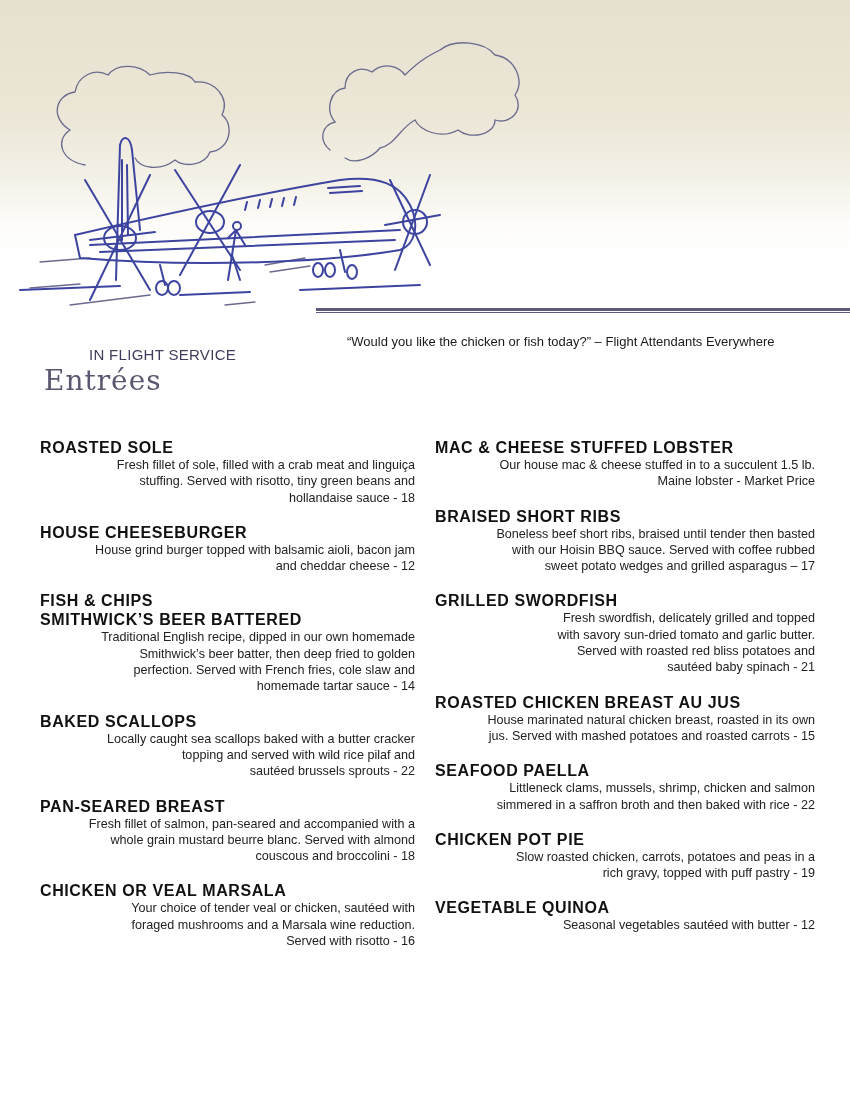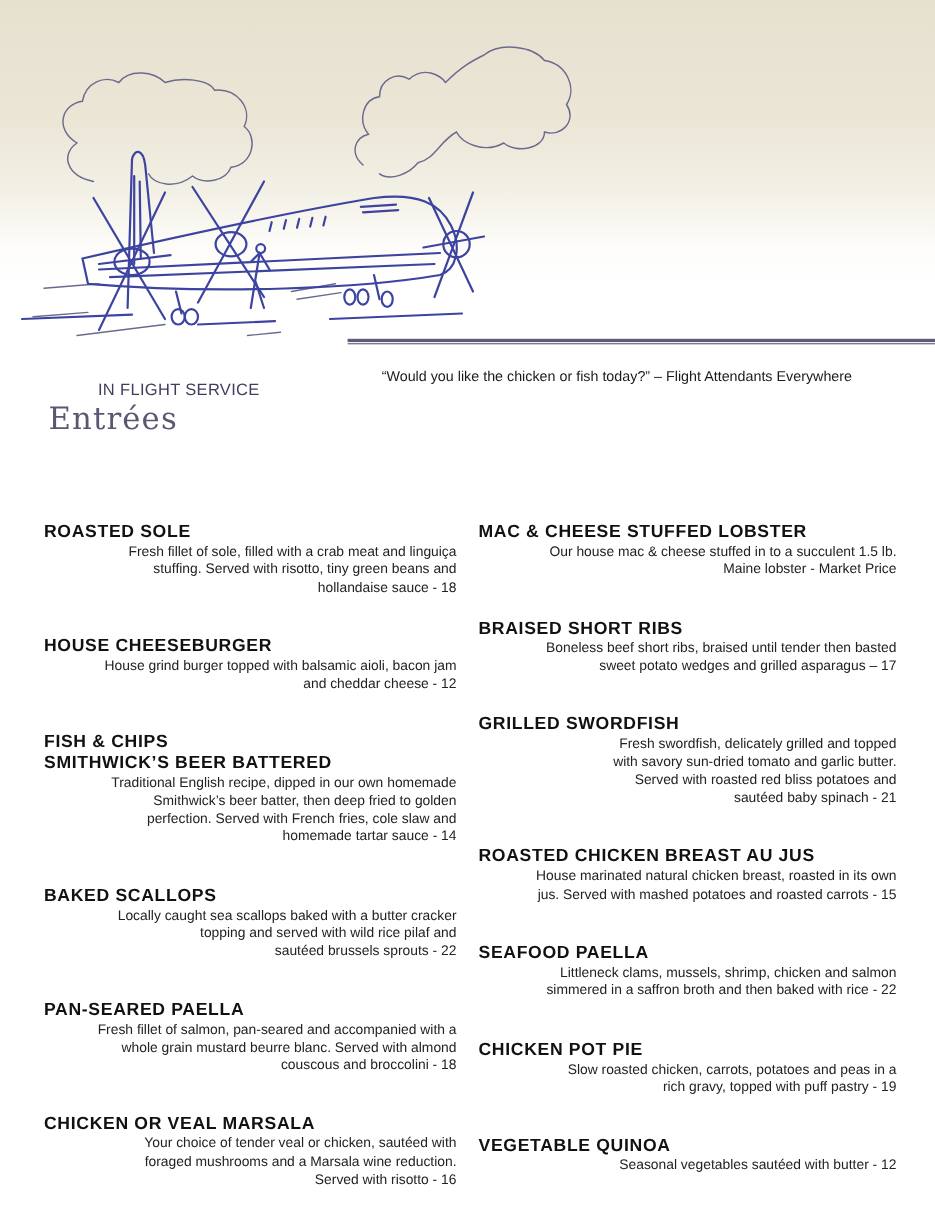--- a/index.html
+++ b/index.html
@@ -31,21 +31,21 @@
     font-size: 15px; letter-spacing: 0.3px; color: #3f3d5c;
   }
   .script-title {
     position: absolute; left: 44px; top: 364px;
     font-family: "DejaVu Serif", serif; 
     font-size: 28px; color: #5a5870; letter-spacing: 1px;
   }
   .column { position: absolute; top: 438px; }
   .col-left { left: 40px; width: 375px; }
   .col-right { left: 435px; width: 380px; }
-  .item { margin-bottom: 17px; margin-top: 36px; }
+  .item { margin-bottom: 17px; }
   .item-name {
     font-size: 16px; font-weight: bold; letter-spacing: 0.6px;
     line-height: 19px; color: #111;
   }
   .item-desc {
     font-size: 12.6px; line-height: 16.3px; color: #222; text-align: right;
   }
   .nl { display: block; }
 </style>
 </head>
@@ -139,21 +139,21 @@
   </div>
   <div class="item">
     <div class="item-name">BAKED SCALLOPS</div>
     <div class="item-desc">
       <span class="nl">Locally caught sea scallops baked with a butter cracker</span>
       <span class="nl">topping and served with wild rice pilaf and</span>
       <span class="nl">sautéed brussels sprouts - 22</span>
     </div>
   </div>
   <div class="item">
-    <div class="item-name">PAN-SEARED PAELLA</div>
+    <div class="item-name">PAN-SEARED BREAST</div>
     <div class="item-desc">
       <span class="nl">Fresh fillet of salmon, pan-seared and accompanied with a</span>
       <span class="nl">whole grain mustard beurre blanc. Served with almond</span>
       <span class="nl">couscous and broccolini - 18</span>
     </div>
   </div>
   <div class="item">
     <div class="item-name">CHICKEN OR VEAL MARSALA</div>
     <div class="item-desc">
       <span class="nl">Your choice of tender veal or chicken, sautéed with</span>
@@ -168,20 +168,21 @@
     <div class="item-name">MAC &amp; CHEESE STUFFED LOBSTER</div>
     <div class="item-desc">
       <span class="nl">Our house mac &amp; cheese stuffed in to a succulent 1.5 lb.</span>
       <span class="nl">Maine lobster - Market Price</span>
     </div>
   </div>
   <div class="item">
     <div class="item-name">BRAISED SHORT RIBS</div>
     <div class="item-desc">
       <span class="nl">Boneless beef short ribs, braised until tender then basted</span>
+      <span class="nl">with our Hoisin BBQ sauce. Served with coffee rubbed</span>
       <span class="nl">sweet potato wedges and grilled asparagus – 17</span>
     </div>
   </div>
   <div class="item">
     <div class="item-name">GRILLED SWORDFISH</div>
     <div class="item-desc">
       <span class="nl">Fresh swordfish, delicately grilled and topped</span>
       <span class="nl">with savory sun-dried tomato and garlic butter.</span>
       <span class="nl">Served with roasted red bliss potatoes and</span>
       <span class="nl">sautéed baby spinach - 21</span>

